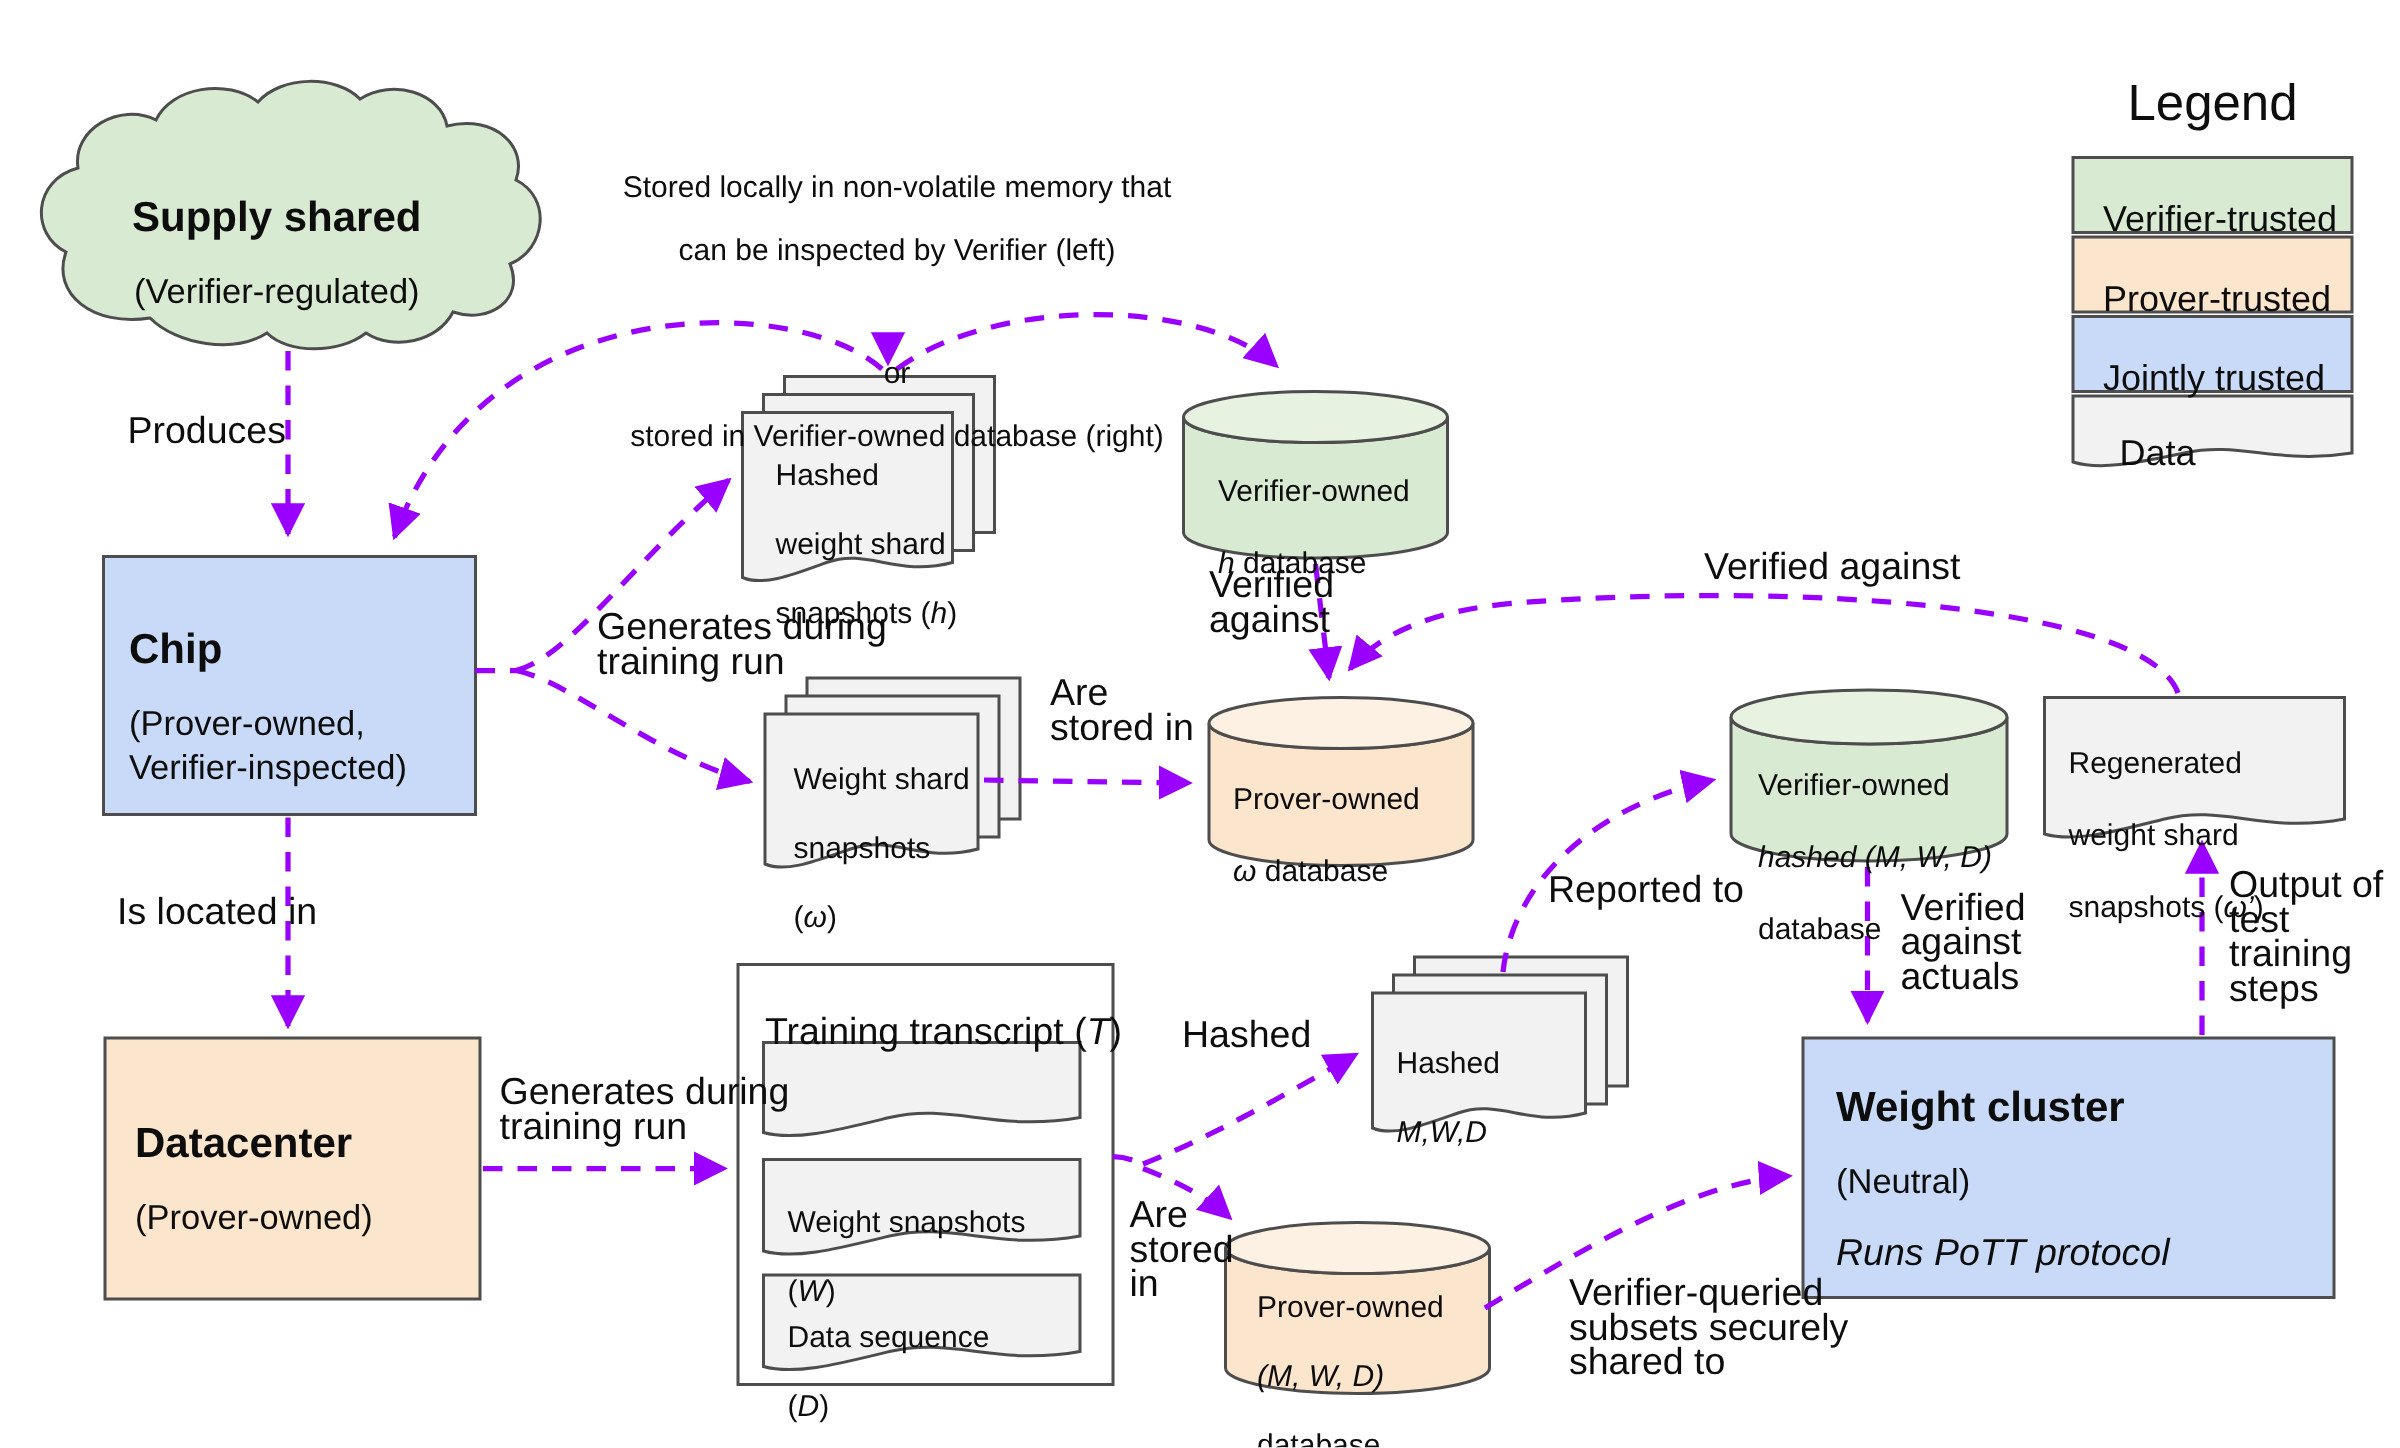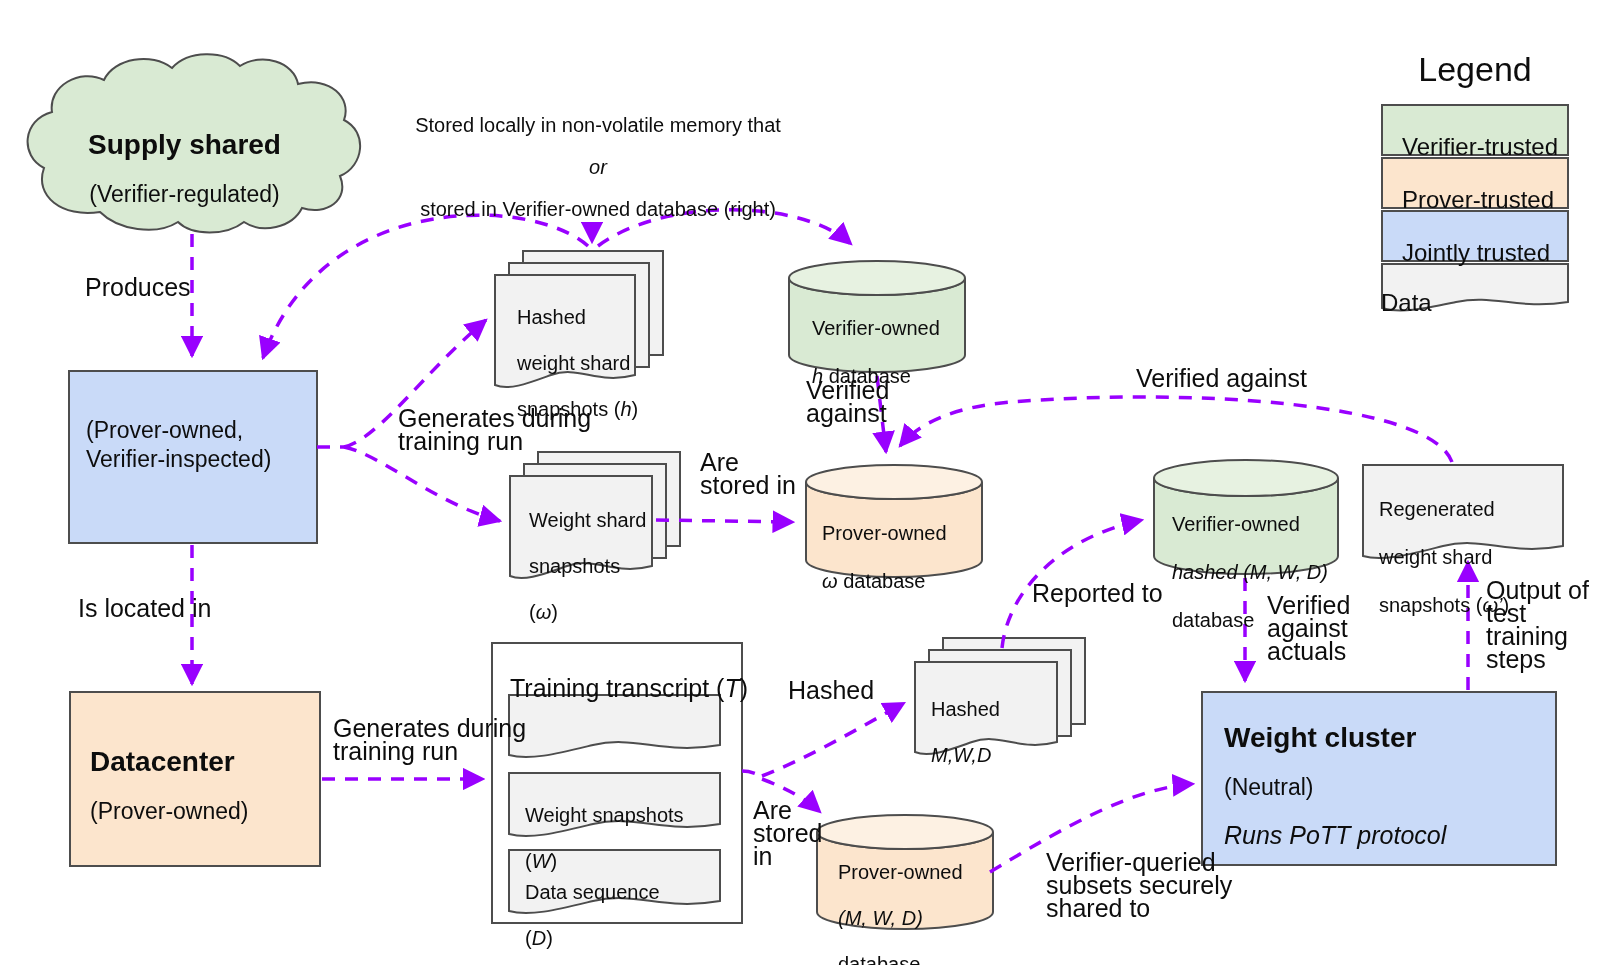--- a/index.html
+++ b/index.html
@@ -10,21 +10,21 @@
   .thin{stroke:#4d4d4d;stroke-width:2px;}
   .txt{position:absolute;white-space:pre-line;}
   .center{text-align:center;}
   .node-title{font-size:28px;font-weight:bold;line-height:34px;}
   .node-sub{font-size:23px;line-height:29px;}
   .lbl{font-size:25px;line-height:23px;}
   .note-line{font-size:20px;line-height:24px;}
   .doc-txt{font-size:20px;line-height:23px;}
   .db-txt{font-size:20px;line-height:24px;}
   .var{font-style:italic;}
-  .italic{font-style:italic;}
+  .italic{margin-top:40px;}
   .cluster-note{font-size:25px;font-style:italic;line-height:30px;}
   .legend-title{font-size:34px;line-height:38px;}
   .legend-lbl{font-size:24px;line-height:26px;margin-top:16px;}
 </style>
 </head>
 <body>
 
 <div class="canvas">
 
   <svg class="layer">
@@ -130,30 +130,32 @@
       <path marker-end="url(#ah)" d="M762,779 C788,789 806,799 820,812"></path>
       <path marker-end="url(#ah)" d="M1002,648 C1008,592 1058,538 1142,520"></path>
       <path marker-end="url(#ah)" d="M1245,578 L1245,681"></path>
       <path marker-end="url(#ah)" d="M990,872 C1066,826 1132,788 1193,784"></path>
       <path marker-end="url(#ah)" d="M1468,690 L1468,562"></path>
     </g>
   </svg>
 
   <div class="txt center" style="left:398px;top:95px;width:400px;">
     <div class="note-line">Stored locally in non-volatile memory that</div>
+    <div class="note-line">can be inspected by Verifier (left)</div>
     <div class="note-line italic">or</div>
     <div class="note-line">stored in Verifier-owned database (right)</div>
   </div>
 
   <div class="txt center" style="left:32px;top:110px;width:305px;">
     <div class="node-title">Supply shared</div>
     <div class="node-sub">(Verifier-regulated)</div>
   </div>
 
   <div class="txt" style="left:86px;top:398px;">
+    <div class="node-title">Chip</div>
     <div class="node-sub">(Prover-owned,
 Verifier-inspected)</div>
   </div>
 
   <div class="txt" style="left:90px;top:727px;">
     <div class="node-title">Datacenter</div>
     <div class="node-sub">(Prover-owned)</div>
   </div>
 
   <div class="txt" style="left:1224px;top:703px;">
@@ -246,15 +248,15 @@
 shared to</div>
   <div class="txt lbl" style="left:1486px;top:579px;">Output of
 test
 training
 steps</div>
 
   <div class="txt legend-title center" style="left:1382px;top:50px;width:186px;">Legend</div>
   <div class="txt legend-lbl" style="left:1402px;top:118px;">Verifier-trusted</div>
   <div class="txt legend-lbl" style="left:1402px;top:171px;">Prover-trusted</div>
   <div class="txt legend-lbl" style="left:1402px;top:224px;">Jointly trusted</div>
-  <div class="txt legend-lbl" style="left:1381px;top:274px;">Data</div>
+  <div class="txt legend-lbl" style="left:1413px;top:274px;">Data</div>
 
 </div>
 
 </body></html>

